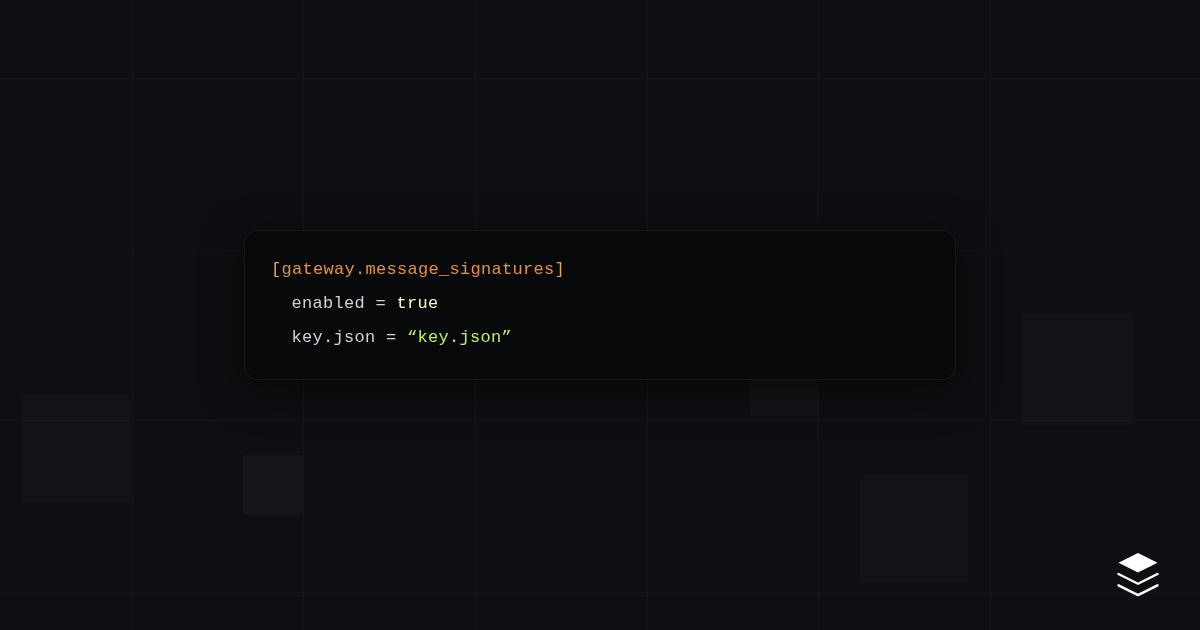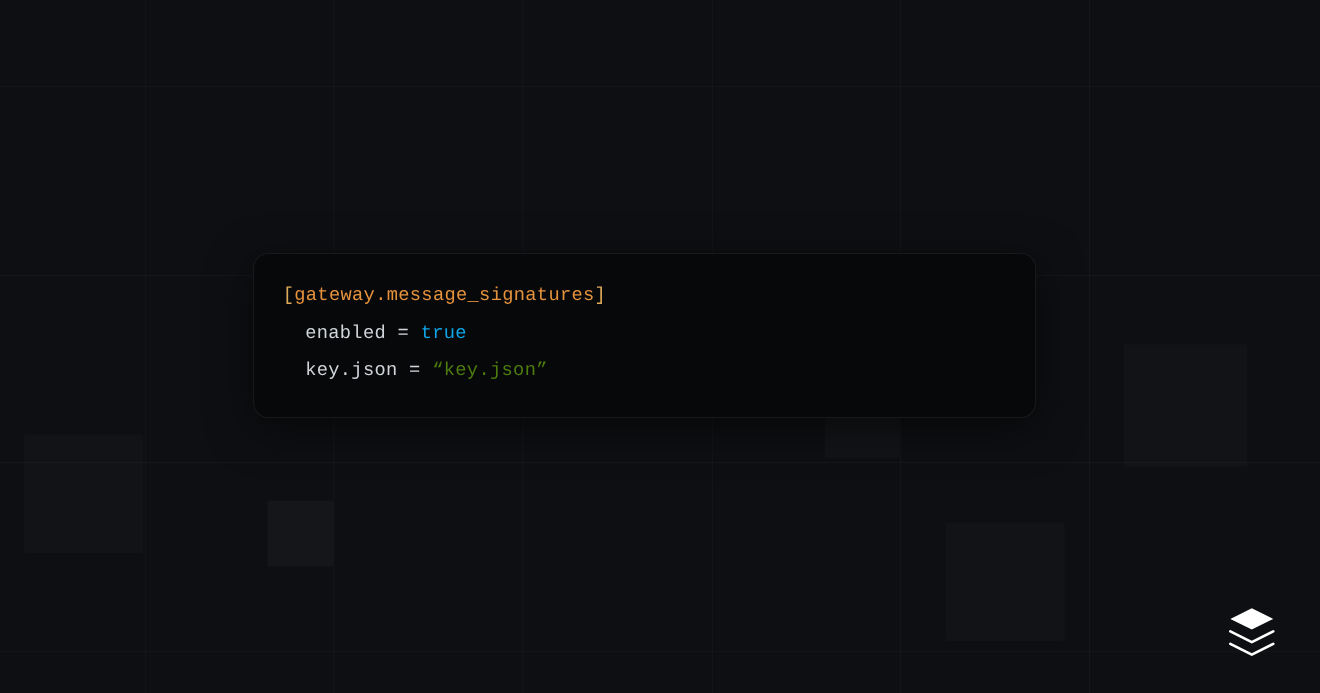--- a/index.html
+++ b/index.html
@@ -49,21 +49,21 @@
 
     .sq1 { left: 22px; top: 395px; width: 108px; height: 108px; background: rgba(255,255,255,0.02); }
     .sq2 { left: 243px; top: 455px; width: 60px; height: 60px; background: rgba(255,255,255,0.03); }
     .sq3 { left: 750px; top: 348px; width: 68px; height: 68px; background: rgba(255,255,255,0.025); }
     .sq4 { left: 860px; top: 475px; width: 108px; height: 108px; background: rgba(255,255,255,0.02); }
     .sq5 { left: 1022px; top: 313px; width: 112px; height: 112px; background: rgba(255,255,255,0.02); }
 
     
     .code-block {
       position: absolute;
-      left: 230px;
+      left: 244px;
       top: 230px;
       width: 712px;
       background: #070809;
       border: 1px solid rgba(255, 255, 255, 0.07);
       border-radius: 14px;
       padding: 22px 26px 24px 26px;
       box-shadow: 0 10px 40px rgba(0, 0, 0, 0.5);
       font-family: Liberation Mono, monospace;
     }
 
@@ -71,22 +71,22 @@
       font-size: 17px;
       line-height: 2.0;
       letter-spacing: 0.3px;
       white-space: pre;
     }
 
     .bracket { color: #dca95a; }
     .section { color: #e6933e; }
     .key { color: #d1d5db; text-align: center; }
     .eq { color: #d1d5db; }
-    .bool { color: #0ea5e9; }
-    .string { color: #4d7c0f; }
+    .bool { color: #fef9c3; }
+    .string { color: #bef264; }
     .indent { display: inline-block; width: 2ch; }
 
     
     .logo {
       position: absolute;
       right: 36px;
       bottom: 30px;
       width: 52px;
       height: 52px;
     }

